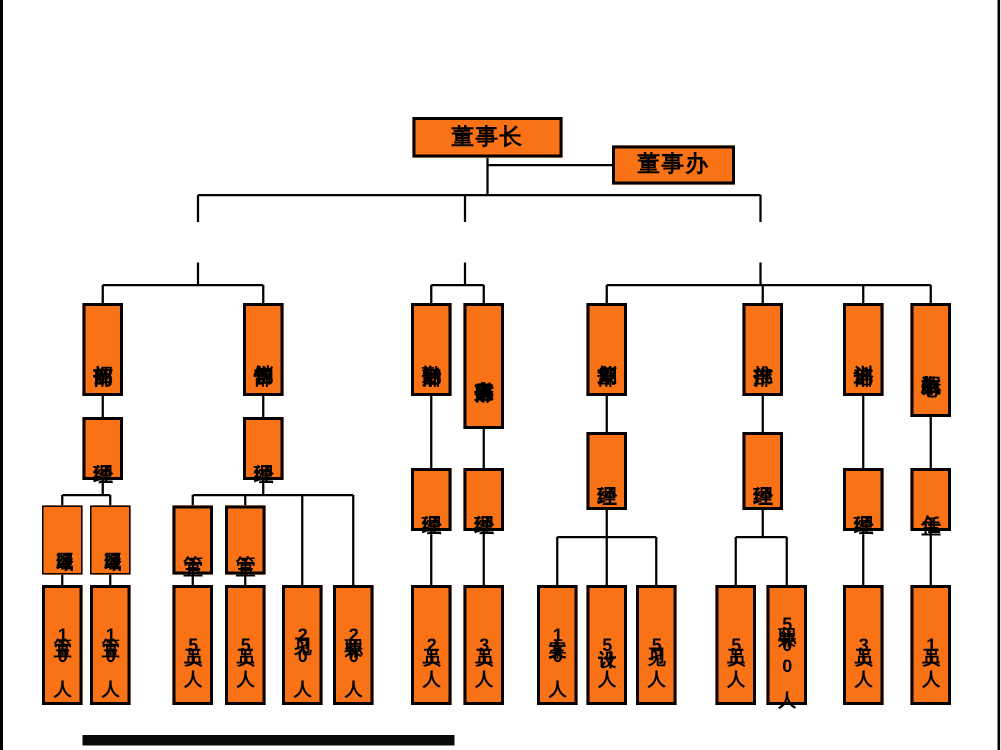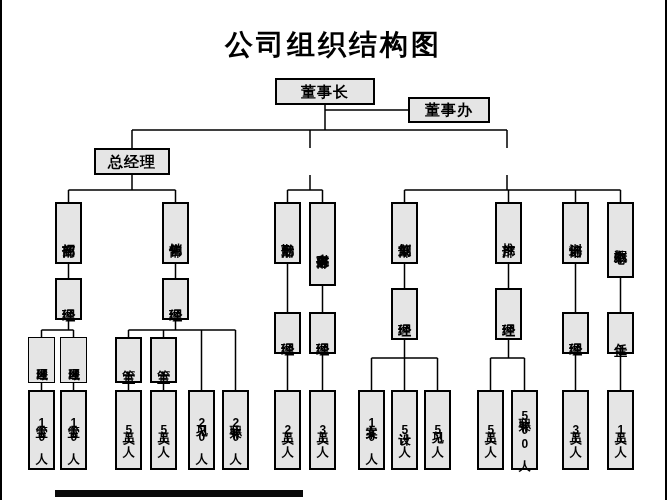--- a/index.html
+++ b/index.html
@@ -14,21 +14,21 @@
   .edge{position:absolute;top:0;bottom:0;width:2px;background:#000;}
   #edge-left{left:0;}
   #edge-right{right:0;}
   #title{
     position:absolute;left:0;right:0;top:26px;
     text-align:center;font-size:28px;font-weight:bold;letter-spacing:3px;
   }
   #wires{position:absolute;left:0;top:0;pointer-events:none;}
   .box{
     position:absolute;box-sizing:border-box;
-    background:#e5e5e5;border:2px solid #000;
+    background:#f97316;border:2px solid #000;
     display:flex;align-items:center;justify-content:center;
     font-weight:bold;line-height:1.05;text-align:left;
   }
   .hbox{font-size:15px;letter-spacing:1px;}
   .vbox{
     writing-mode:vertical-rl;text-orientation:upright;
     font-size:13px;letter-spacing:0;
   }
   .leaf{font-size:12px;}
   .small{font-size:11px;border-width:1.5px;}
@@ -38,21 +38,20 @@
   }
 </style>
 </head>
 <body>
 
 <div id="canvas">
 
   <div class="edge" id="edge-left"></div>
   <div class="edge" id="edge-right"></div>
 
-  <div id="title">公司组织结构图</div>
 
   <svg id="wires" width="667" height="500" viewBox="0 0 667 500">
     <path fill="none" stroke="#000" stroke-width="1.5" d="
       M325,105 V130 M325,110 H408
       M132,130 H507 M132,130 V148 M310,130 V148 M507,130 V148
       M132,175 V190 M68.5,190 H175.5 M68.5,190 V202 M175.5,190 V202
       M68.5,264 V278 M175.5,264 V278
       M68.5,320 V330 M41.5,330 H73.5 M41.5,330 V337 M73.5,330 V337
       M41.5,383 V390 M73.5,383 V390
       M175.5,320 V330 M128.5,330 H235.5 M128.5,330 V337 M163.5,330 V337
@@ -65,21 +64,20 @@
       M371.5,358 V390 M404.5,358 V390 M437.5,358 V390
       M508.5,264 V288 M508.5,340 V358 M490.5,358 H524.5
       M490.5,358 V390 M524.5,358 V390
       M575.5,264 V312 M575.5,354 V390
       M620.5,278 V312 M620.5,354 V390"></path>
   </svg>
 
   <div class="box hbox" style="left:275px;top:78px;width:100px;height:27px">董事长</div>
   <div class="box hbox" style="left:408px;top:97px;width:82px;height:26px">董事办</div>
 
-  <div class="box hbox" style="left:94px;top:148px;width:76px;height:27px">总经理</div>
 
   <div class="box vbox" style="left:55px;top:202px;width:27px;height:62px">招商部</div>
   <div class="box vbox" style="left:162px;top:202px;width:27px;height:62px">销售部</div>
   <div class="box vbox" style="left:274px;top:202px;width:27px;height:62px">后勤部</div>
   <div class="box vbox" style="left:309px;top:202px;width:27px;height:84px">人事财务部</div>
   <div class="box vbox" style="left:391px;top:202px;width:27px;height:62px">策划部</div>
   <div class="box vbox" style="left:495px;top:202px;width:27px;height:62px">推广部</div>
   <div class="box vbox" style="left:562px;top:202px;width:27px;height:62px">培训部</div>
   <div class="box vbox" style="left:607px;top:202px;width:27px;height:76px">数据中心</div>
 

